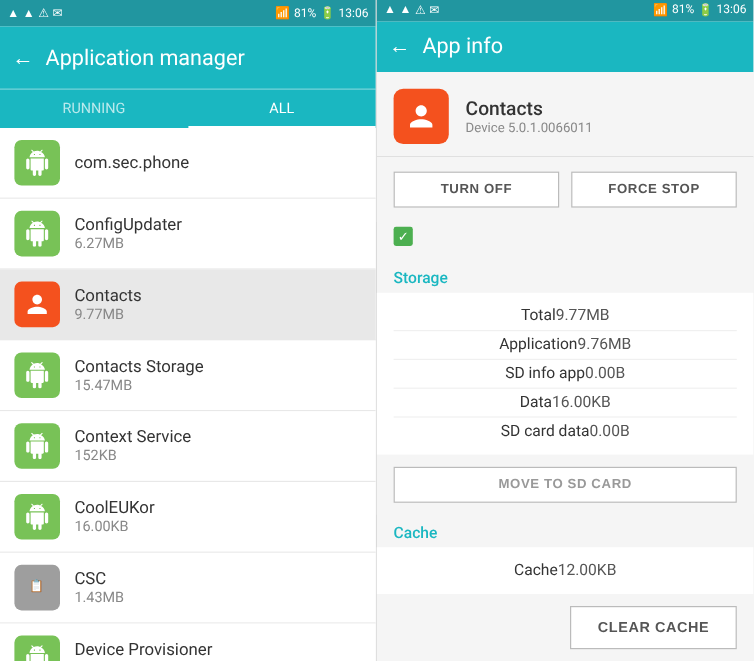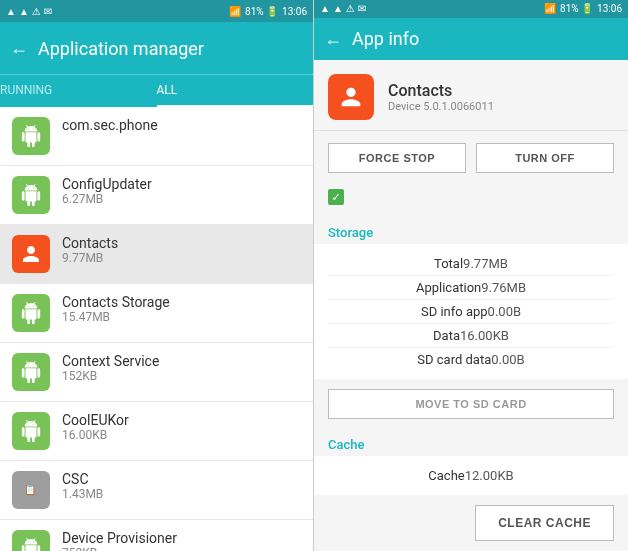--- a/index.html
+++ b/index.html
@@ -58,40 +58,41 @@
     }
 
     
     .tabs {
       display: flex;
       background: #1ab7c1;
       border-top: 1px solid rgba(255,255,255,0.3);
     }
     .tab {
       flex: 1;
+      text-align: center;
       padding: 8px 0;
       font-size: 12px;
       color: rgba(255,255,255,0.7);
       cursor: pointer;
       border-bottom: 2px solid transparent;
     }
     .tab.active {
       color: white;
       border-bottom: 2px solid white;
     }
 
     
     .app-list {
       flex: 1;
       overflow-y: auto;
       background: #f5f5f5;
     }
     .app-item {
       display: flex;
-      align-items: flex-start;
+      align-items: center;
       padding: 10px 12px;
       gap: 12px;
       background: white;
       border-bottom: 1px solid #e8e8e8;
       cursor: pointer;
     }
     .app-item.selected {
       background: #e8e8e8;
     }
     .app-icon {
@@ -409,22 +410,22 @@
           <path d="M12 12c2.21 0 4-1.79 4-4s-1.79-4-4-4-4 1.79-4 4 1.79 4 4 4zm0 2c-2.67 0-8 1.34-8 4v2h16v-2c0-2.66-5.33-4-8-4z"></path>
         </svg>
     </div>
     <div>
       <div class="detail-app-name">Contacts</div>
       <div class="detail-version">Device 5.0.1.0066011</div>
     </div>
   </div>
 
   <div class="action-buttons">
+    <button class="action-btn">TURN OFF</button>
     <button class="action-btn">FORCE STOP</button>
-    <button class="action-btn">TURN OFF</button>
   </div>
 
   <div class="notifications-row">
     <div class="checkbox">✓</div>
   </div>
 
   <div class="section-title">Storage</div>
 
   <div class="storage-section">
     <div class="storage-row">

